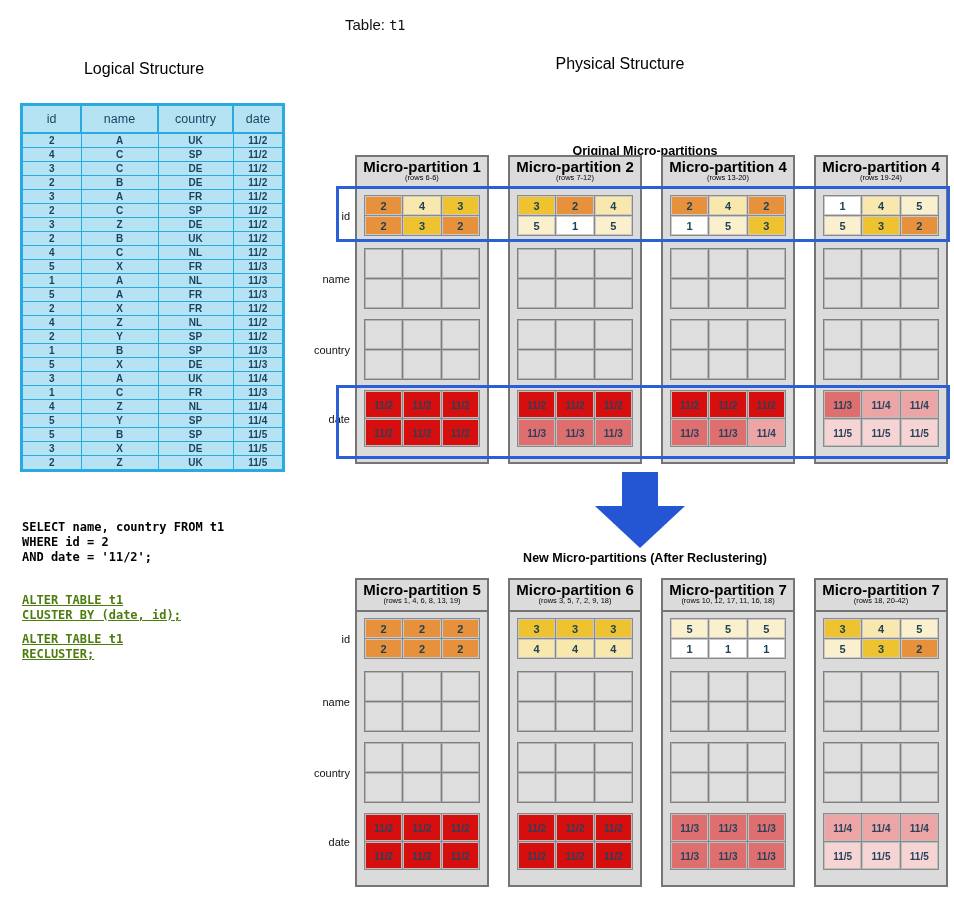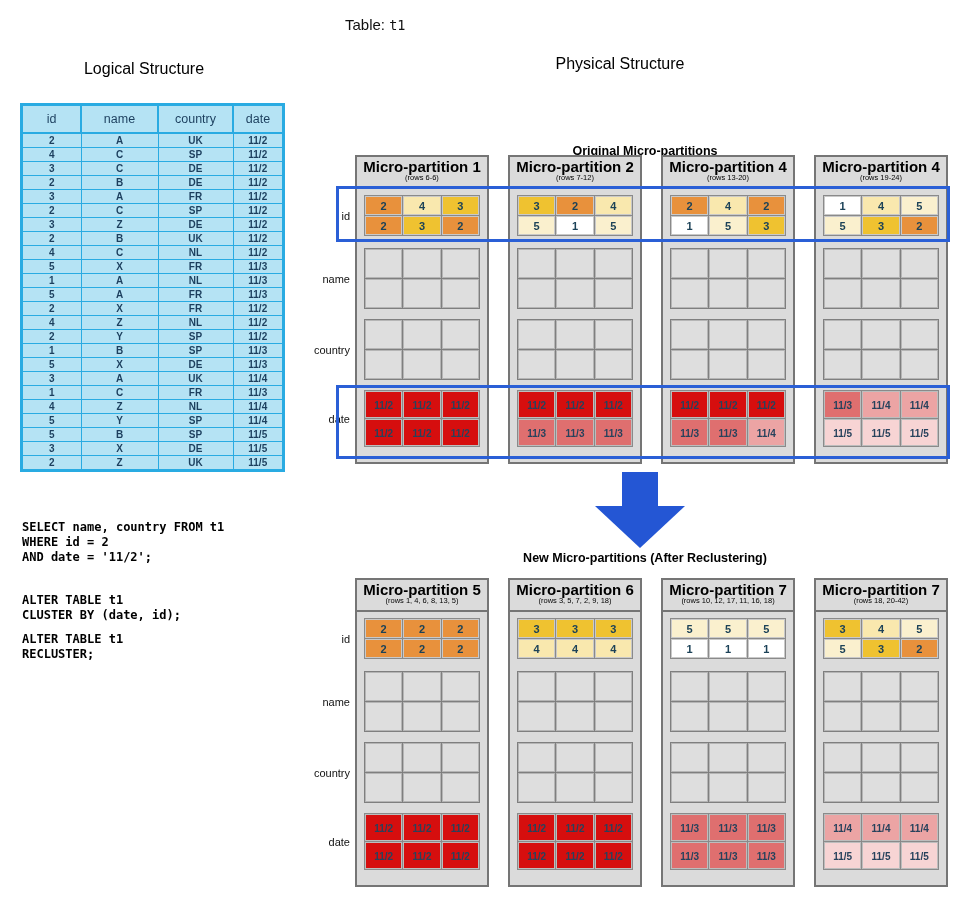--- a/index.html
+++ b/index.html
@@ -44,21 +44,21 @@
 
   
   .sql{
     font-family:"DejaVu Sans Mono",monospace;
     font-size:12px;font-weight:bold;line-height:15px;
     white-space:pre;left:22px;color:#000;
   }
   .sql-query{top:508px;}
   .sql-cluster{top:581px;}
   .sql-recluster{top:620px;}
-  .sql.blue{color:#000000;}
+  .sql.blue{color:#4d7c0f;text-decoration:underline;}
 
   
   .mp{
     position:absolute;width:134px;height:309px;
     background:#DBDBDB;border:2px solid #757575;box-sizing:border-box;
   }
   .mp-header{
     height:32px;box-sizing:border-box;border-bottom:2px solid #757575;
     text-align:center;padding-top:3px;
   }
@@ -442,21 +442,21 @@
         </div>
       </div>
     </div>
     <div class="row-label" style="top: 210px;">id</div>
     <div class="row-label" style="top: 273px;">name</div>
     <div class="row-label" style="top: 344px;">country</div>
     <div class="row-label" style="top: 413px;">date</div>
     <div class="mp" style="left: 355px; top: 578px;">
       <div class="mp-header">
         <div class="mp-title">Micro-partition 5</div>
-        <div class="mp-sub">(rows 1, 4, 6, 8, 13, 5)</div>
+        <div class="mp-sub">(rows 1, 4, 6, 8, 13, 19)</div>
       </div>
       <div class="mp-body">
         <div class="grid g-id">
           <div class="cell id-cell" style="background: rgb(232, 145, 60);">2</div>
           <div class="cell id-cell" style="background: rgb(232, 145, 60);">2</div>
           <div class="cell id-cell" style="background: rgb(232, 145, 60);">2</div>
           <div class="cell id-cell" style="background: rgb(232, 145, 60);">2</div>
           <div class="cell id-cell" style="background: rgb(232, 145, 60);">2</div>
           <div class="cell id-cell" style="background: rgb(232, 145, 60);">2</div>
         </div>

